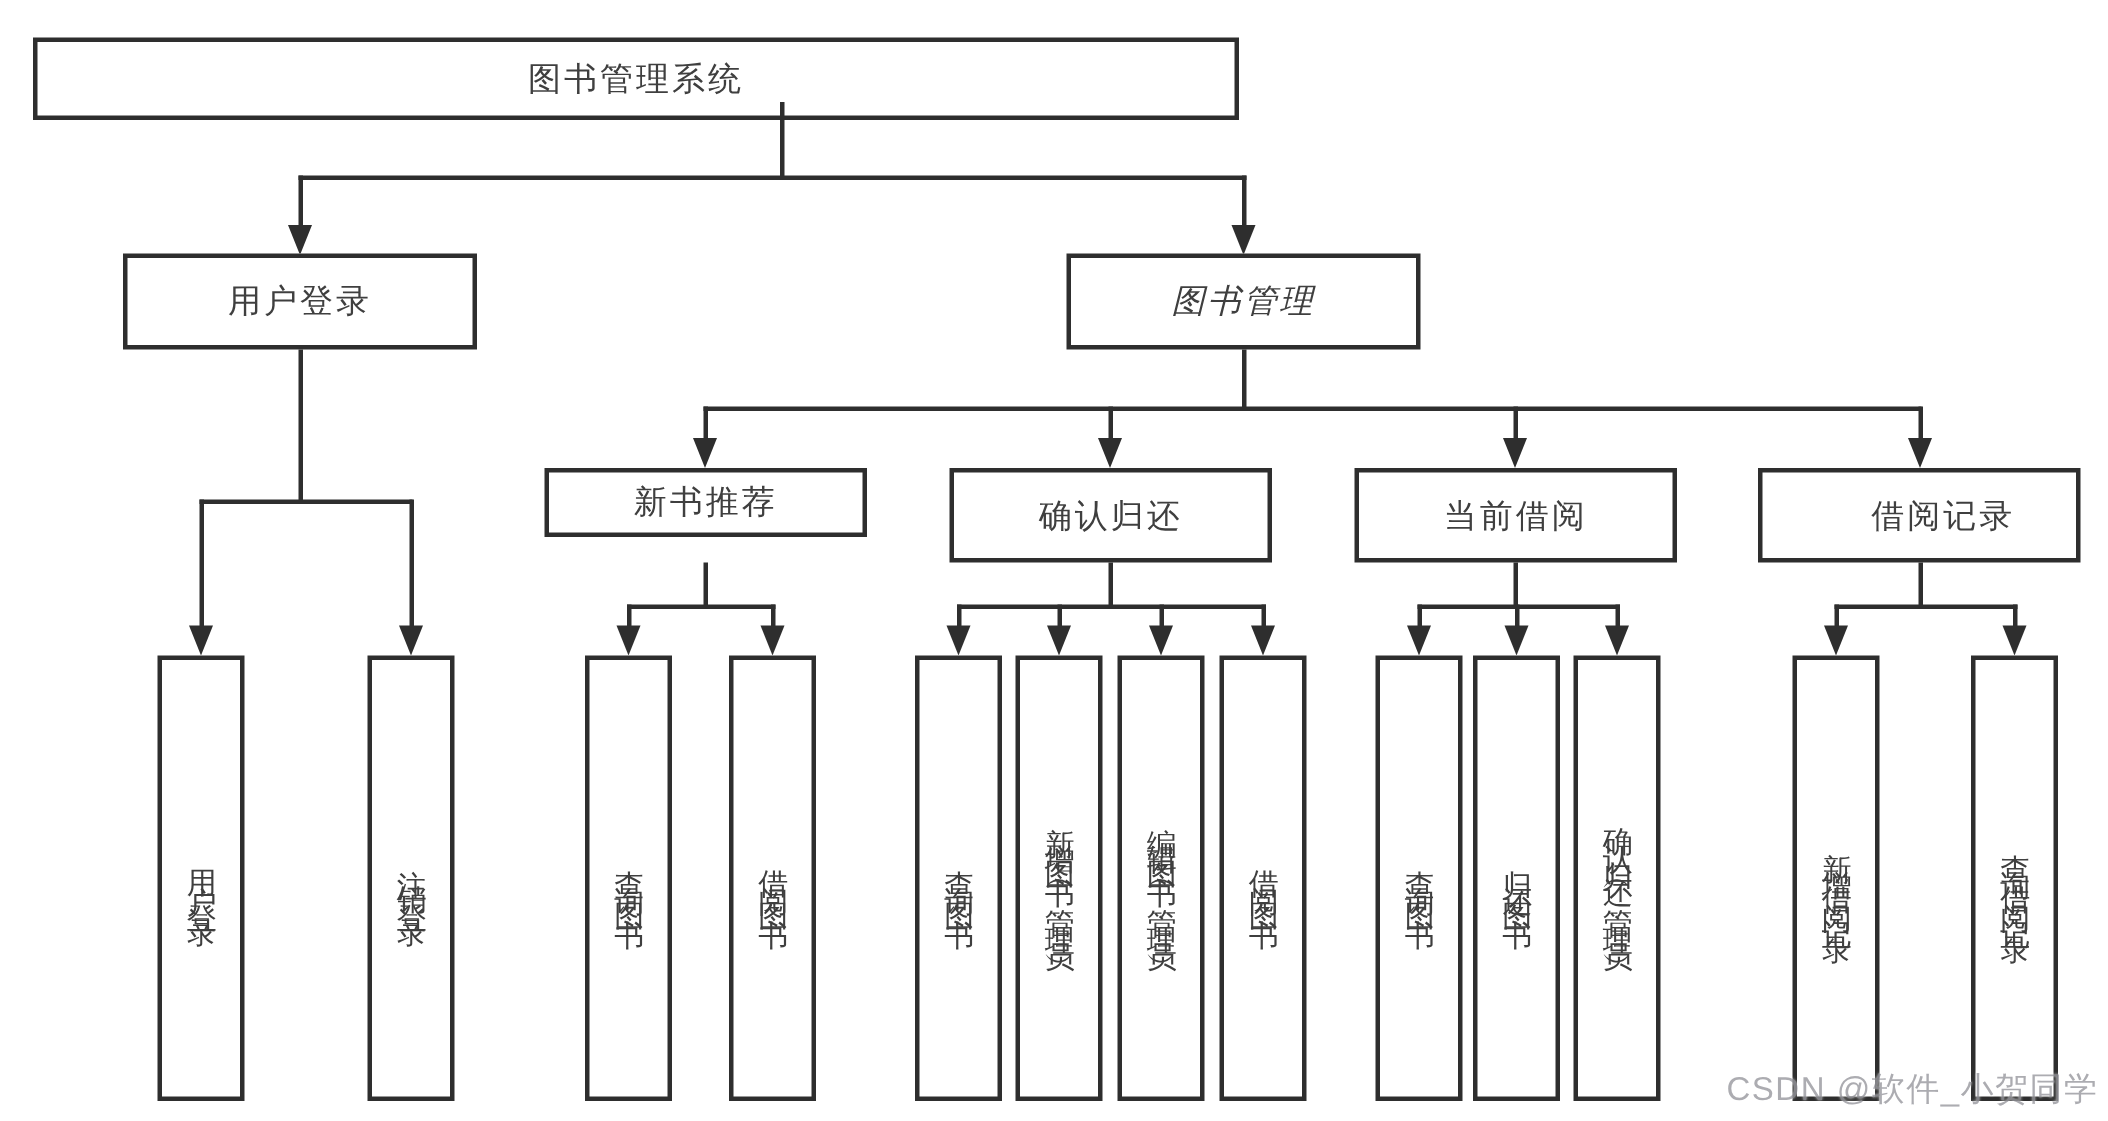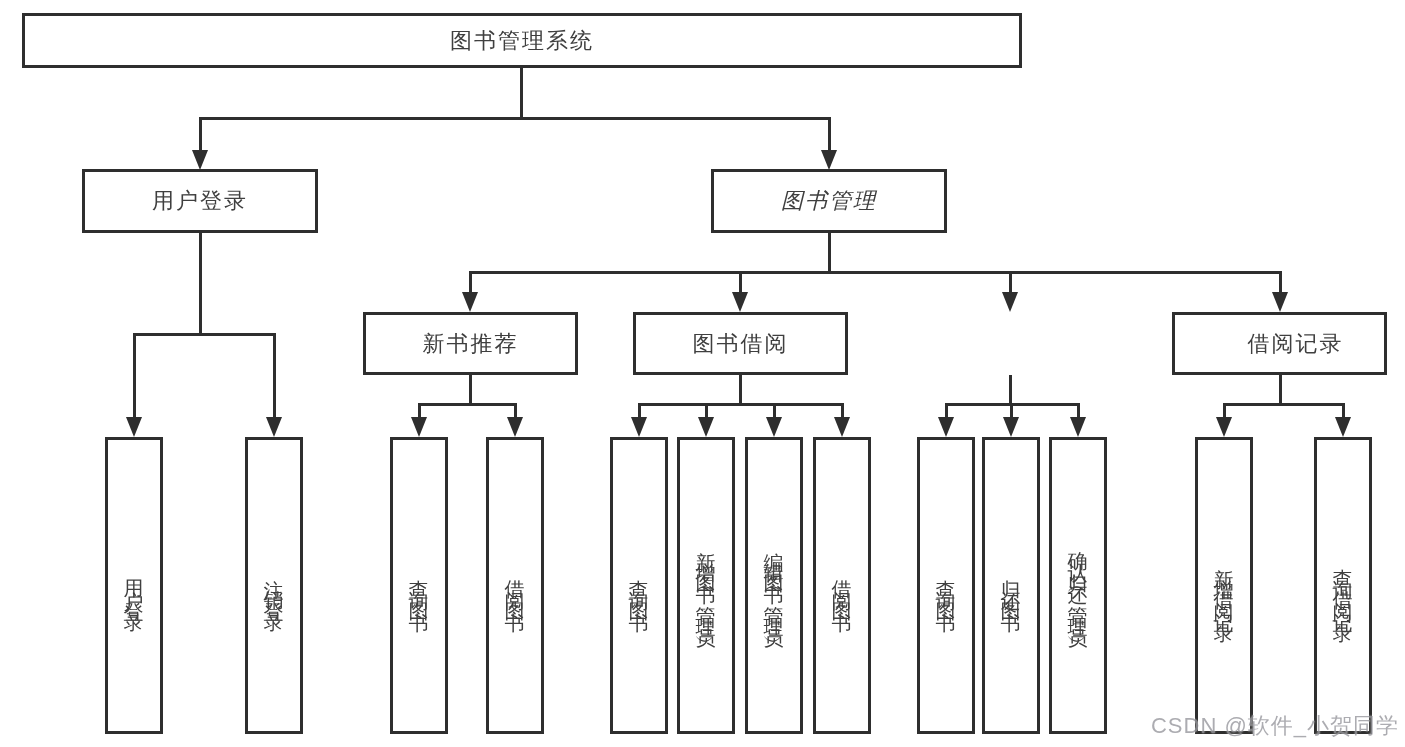--- a/index.html
+++ b/index.html
@@ -27,21 +27,21 @@
     position:absolute;top:711px;right:6px;
     font-size:22px;letter-spacing:1px;color:#98989e;opacity:.8;z-index:5;
     text-shadow:0 0 2px #ffffff;
   }
 </style>
 </head>
 <body>
 
 <div class="canvas">
 
-  <div class="node" style="left:22px;top:13px;width:1000px;height:55px;">图书管理系统</div>
+  <div class="node" style="left:22px;top:25px;width:804px;height:55px;">图书管理系统</div>
 
   <div class="v" style="left:520px;top:68px;height:51px;"></div>
   <div class="h" style="left:199px;top:117px;width:632px;"></div>
   <div class="v" style="left:199px;top:117px;height:36px;"></div>
   <div class="ah" style="left:192px;top:150px;"></div>
   <div class="v" style="left:828px;top:117px;height:36px;"></div>
   <div class="ah" style="left:821px;top:150px;"></div>
 
   <div class="node" style="left:82px;top:169px;width:236px;height:64px;">用户登录</div>
   <div class="node" style="left:711px;top:169px;width:236px;height:64px;font-style:italic;">图书管理</div>
@@ -57,22 +57,23 @@
   <div class="h" style="left:469px;top:271px;width:812px;"></div>
   <div class="v" style="left:469px;top:271px;height:22px;"></div>
   <div class="ah" style="left:462px;top:292px;"></div>
   <div class="v" style="left:739px;top:271px;height:22px;"></div>
   <div class="ah" style="left:732px;top:292px;"></div>
   <div class="v" style="left:1009px;top:271px;height:22px;"></div>
   <div class="ah" style="left:1002px;top:292px;"></div>
   <div class="v" style="left:1279px;top:271px;height:22px;"></div>
   <div class="ah" style="left:1272px;top:292px;"></div>
 
-  <div class="node" style="left:363px;top:312px;width:215px;height:63px;">新书推荐</div>
-  <div class="node" style="left:633px;top:312px;width:215px;height:63px;">图书借阅</div>
+  <div class="node" style="left:363px;top:312px;width:215px;height:46px;">新书推荐</div>
+  <div class="node" style="left:633px;top:312px;width:215px;height:63px;">确认归还</div>
+  <div class="node" style="left:903px;top:312px;width:215px;height:63px;">当前借阅</div>
   <div class="node" style="left:1172px;top:312px;width:215px;height:63px;padding-left:32px;">借阅记录</div>
 
   <div class="v" style="left:469px;top:375px;height:30px;"></div>
   <div class="h" style="left:418px;top:403px;width:99px;"></div>
   <div class="v" style="left:418px;top:403px;height:15px;"></div>
   <div class="ah" style="left:411px;top:417px;"></div>
   <div class="v" style="left:514px;top:403px;height:15px;"></div>
   <div class="ah" style="left:507px;top:417px;"></div>
 
   <div class="v" style="left:739px;top:375px;height:30px;"></div>

